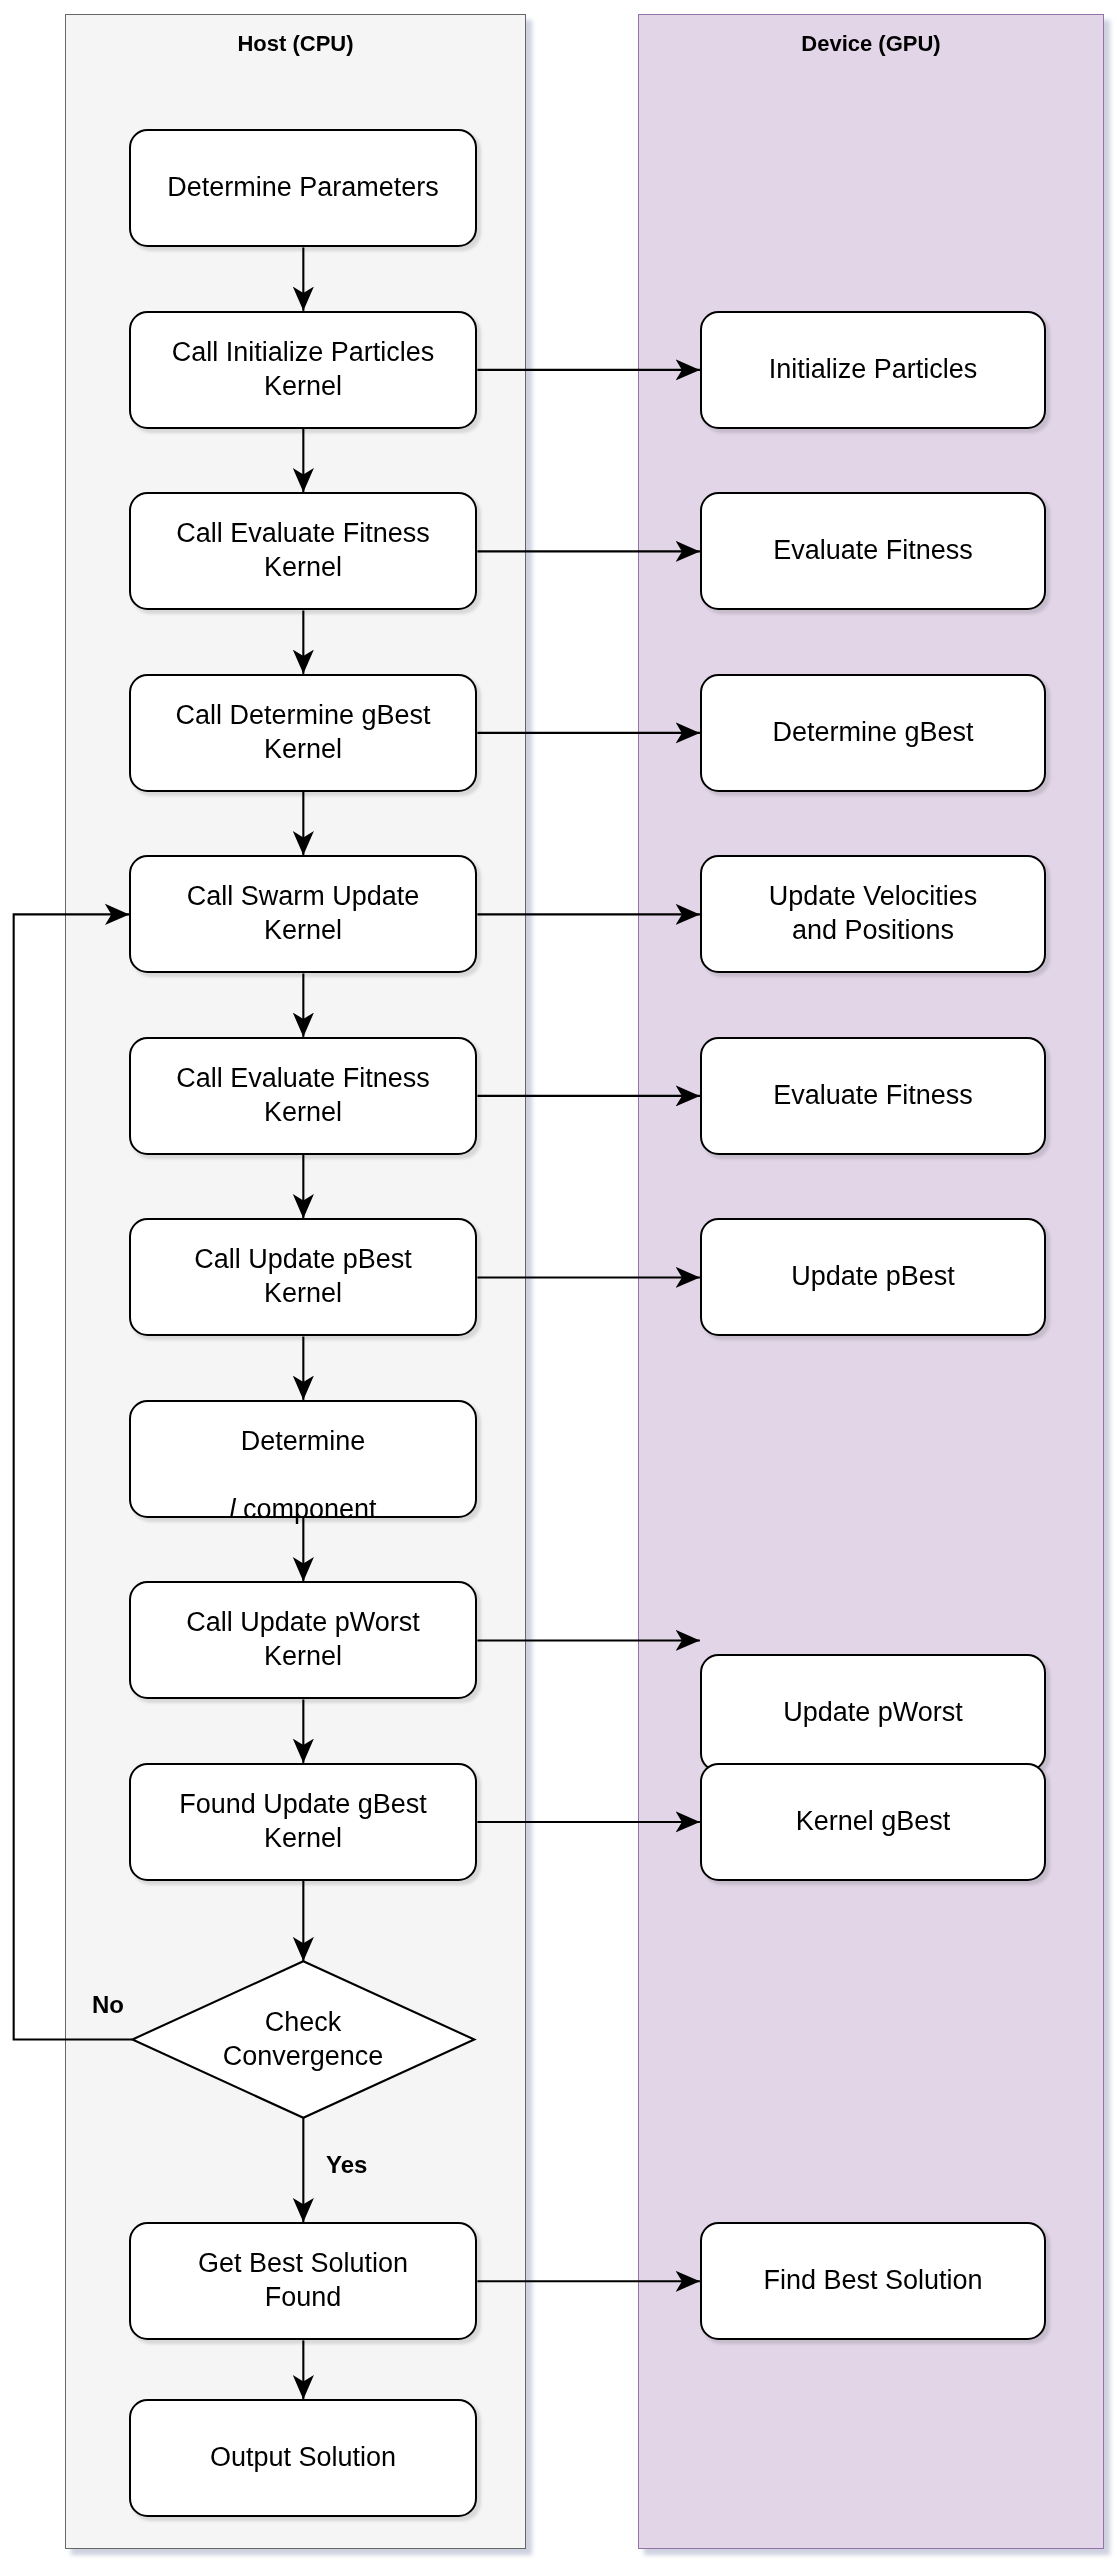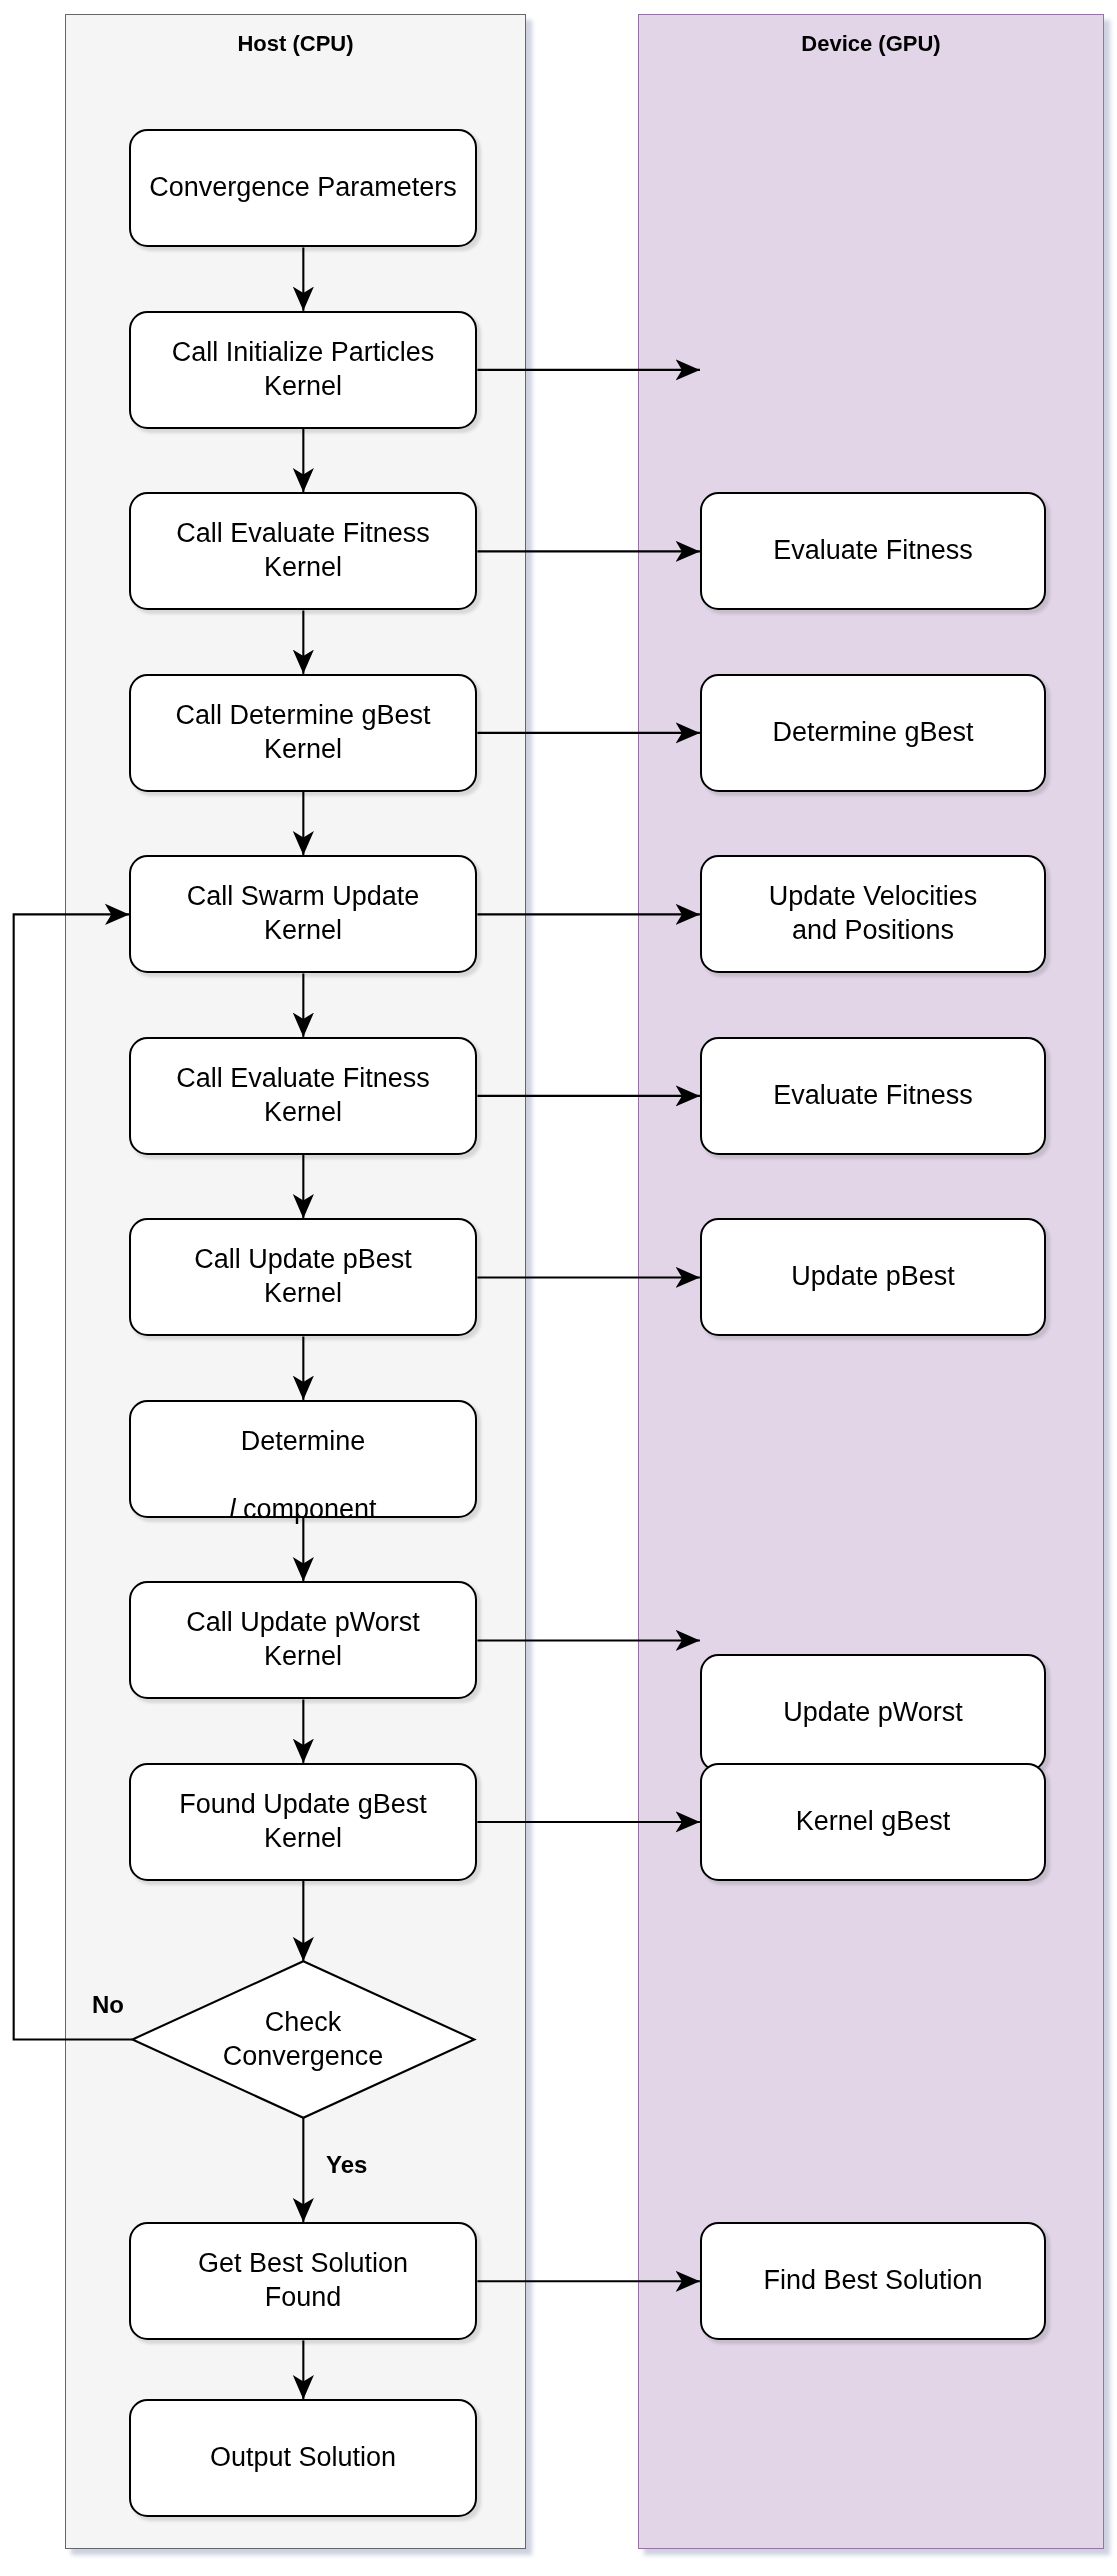--- a/index.html
+++ b/index.html
@@ -111,21 +111,21 @@
       <line x1="768" y1="2639" x2="1126" y2="2639" marker-end="url(#arrow)"></line>
       <line x1="768" y1="2931" x2="1126" y2="2931" marker-end="url(#arrow)"></line>
       <line x1="768" y1="3670" x2="1126" y2="3670" marker-end="url(#arrow)"></line>
 
       <polyline points="213,3281 22,3281 22,1471 208,1471" marker-end="url(#arrow)"></polyline>
 
       <polygon points="488,3155 763,3281 488,3407 213,3281" fill="#ffffff"></polygon>
     </g>
   </svg>
 
-  <div class="node node-left" style="top:129px">Convergence Parameters</div>
+  <div class="node node-left" style="top:129px">Determine Parameters</div>
   <div class="node node-left" style="top:311px">Call Initialize Particles
 Kernel</div>
   <div class="node node-left" style="top:492px">Call Evaluate Fitness
 Kernel</div>
   <div class="node node-left" style="top:674px">Call Determine gBest
 Kernel</div>
   <div class="node node-left" style="top:855px">Call Swarm Update
 Kernel</div>
   <div class="node node-left" style="top:1037px">Call Evaluate Fitness
 Kernel</div>
@@ -145,20 +145,21 @@
   <div class="diamond-text">Check
 Convergence</div>
 
   <div class="edge-label label-no">No</div>
   <div class="edge-label label-yes">Yes</div>
 
   <div class="node node-left" style="top:2222px">Get Best Solution
 Found</div>
   <div class="node node-left" style="top:2399px">Output Solution</div>
 
+  <div class="node node-right" style="top:311px">Initialize Particles</div>
   <div class="node node-right" style="top:492px">Evaluate Fitness</div>
   <div class="node node-right" style="top:674px">Determine gBest</div>
   <div class="node node-right" style="top:855px">Update Velocities
 and Positions</div>
   <div class="node node-right" style="top:1037px">Evaluate Fitness</div>
   <div class="node node-right" style="top:1218px">Update pBest</div>
   <div class="node node-right" style="top:1654px">Update pWorst</div>
   <div class="node node-right" style="top:1763px">Kernel gBest</div>
   <div class="node node-right" style="top:2222px">Find Best Solution</div>
 

